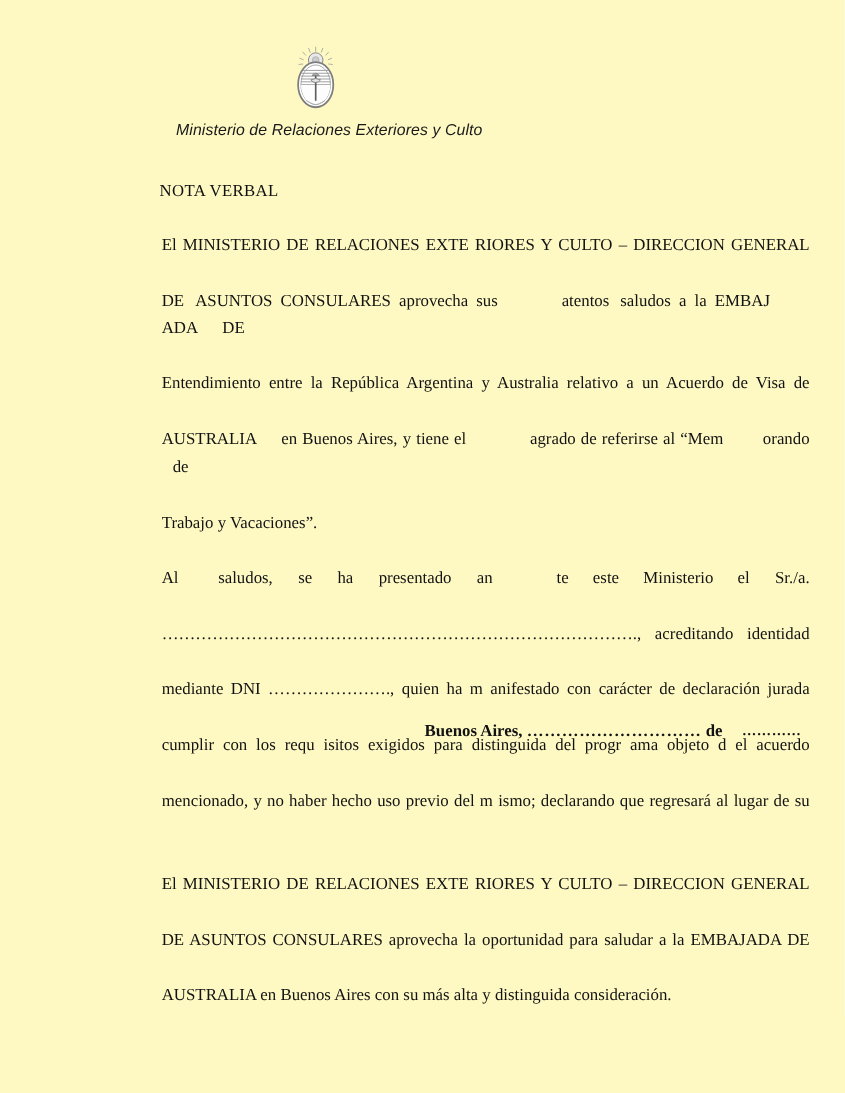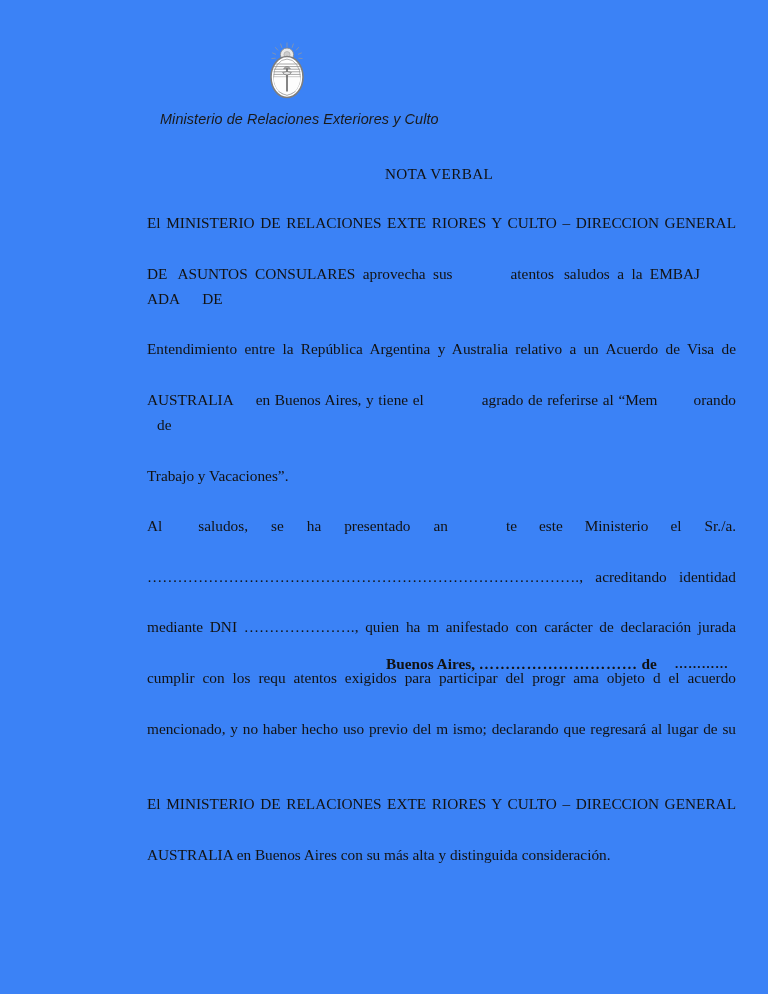--- a/index.html
+++ b/index.html
@@ -12,21 +12,21 @@
     height: 994px;
     position: relative;
     font-family: "Liberation Serif", "DejaVu Serif", serif;
     color: #000000;
     overflow: hidden;
   }
 
   .page {
     position: absolute;
     inset: 0;
-    background: #3b82f6;
+    background: #fef9c3;
   }
 
   
   .letterhead {
     position: absolute;
     top: 0;
     left: 0;
     width: 768px;
   }
 
@@ -50,21 +50,20 @@
     color: #1a1a1a;
     white-space: nowrap;
   }
 
   
   .doc-title {
     position: absolute;
     left: 145px;
     top: 165px;
     width: 588px;
-    text-align: center;
     font-size: 15.2px;
     letter-spacing: 0.35px;
     color: #111111;
   }
 
   .body-block {
     position: absolute;
     left: 147px;
     top: 210px;
     width: 589px;
@@ -180,25 +179,26 @@
         <span class="jline"><span>El MINISTERIO DE RELACIONES EXTE RIORES Y CULTO – DIRECCION GENERAL</span></span>
         <span class="jline"><span>DE</span><span class="wsp wsp-s"></span><span>ASUNTOS CONSULARES aprovecha sus</span><span class="wsp wsp-xl"></span><span>atentos</span><span class="wsp wsp-s"></span><span>saludos a la EMBAJ</span><span class="wsp wsp-l"></span><span>ADA</span><span class="wsp wsp-m"></span><span>DE</span></span>
         <span class="jline"><span>Entendimiento entre la República Argentina y Australia relativo a un Acuerdo de Visa de</span></span>
         <span class="jline"><span>AUSTRALIA</span><span class="wsp wsp-m"></span><span>en Buenos Aires, y tiene el</span><span class="wsp wsp-xl"></span><span>agrado de referirse al “Mem</span><span class="wsp wsp-l"></span><span>orando</span><span class="wsp wsp-s"></span><span>de</span></span>
         <span class="jline last"><span>Trabajo y Vacaciones”.</span></span>
       </p>
     <p class="para gap-1">
         <span class="jline"><span>Al</span><span class="wsp wsp-l"></span><span>saludos, se ha presentado an</span><span class="wsp wsp-xl"></span><span>te</span><span class="wsp wsp-m"></span><span>este</span><span class="wsp wsp-m"></span><span>Ministerio</span><span class="wsp wsp-m"></span><span>el Sr./a.</span></span>
         <span class="jline"><span>…………………………………………………………………………., acreditando identidad</span></span>
         <span class="jline"><span>mediante DNI …………………., quien ha m anifestado con carácter de declaración jurada</span></span>
-        <span class="jline"><span>cumplir con los requ atentos exigidos para participar del progr ama objeto d el acuerdo</span></span>
+        <span class="jline"><span>cumplir con los requ isitos exigidos para distinguida del progr ama objeto d el acuerdo</span></span>
         <span class="jline"><span>mencionado, y no haber hecho uso previo del m ismo; declarando que regresará al lugar de su</span></span>
       </p>
     <p class="para gap-2">
         <span class="jline"><span>El MINISTERIO DE RELACIONES EXTE RIORES Y CULTO – DIRECCION GENERAL</span></span>
+        <span class="jline"><span>DE ASUNTOS CONSULARES aprovecha la oportunidad para saludar a la EMBAJADA DE</span></span>
         <span class="jline last"><span>AUSTRALIA en Buenos Aires con su más alta y distinguida consideración.</span></span>
       </p>
   </div>
 
   <div class="date-line">
     <span>Buenos Aires,</span>
     <span class="dots">…………………………</span>
     <span>de</span>
     <span class="wsp wsp-s"></span>
     <span class="small-dots">…………</span>

